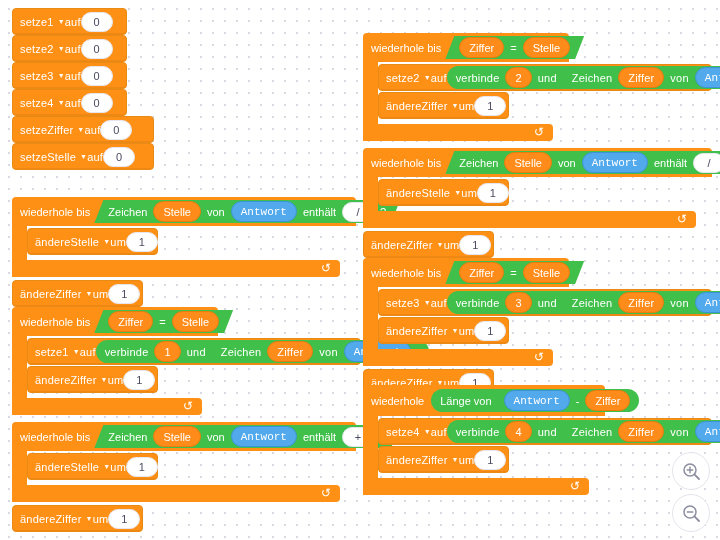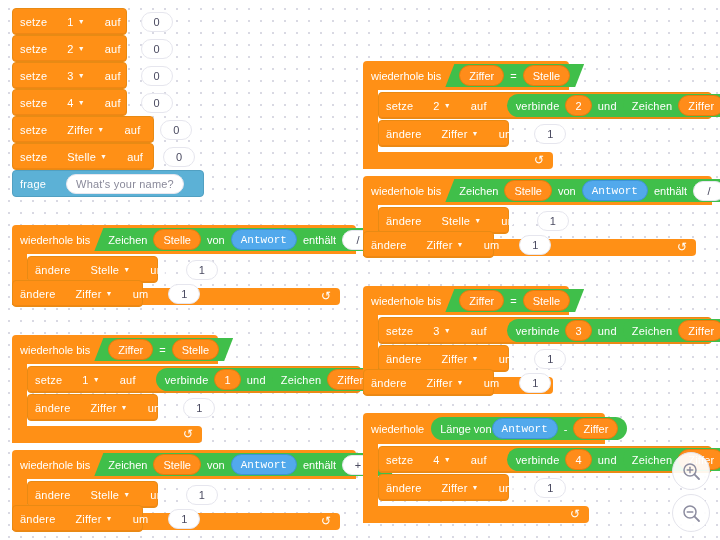--- a/index.html
+++ b/index.html
@@ -15,27 +15,27 @@
     background-image:radial-gradient(#d9d9e3 1px, transparent 1.1px);
     background-size:12px 12px;
     background-position:3px 3px;
     overflow:hidden;
   }
   .bar{
     position:absolute;box-sizing:border-box;
     height:27px;border-radius:4px;
     display:flex;align-items:center;
     color:#ffffff;font-size:11px;letter-spacing:.2px;
-    padding:0 7px;gap:20px;white-space:nowrap;
+    padding:0 7px;gap:0;white-space:nowrap;
   }
   .orange{background:#FF9016;border:1px solid #E88A14;box-shadow:inset 0 -1px 0 rgba(0,0,0,.06);}
   .blue  {background:#5CB1D6;border:1px solid #51A0C2;}
 
   
-  .cwrap{position:absolute;margin-top:28px;}
+  .cwrap{position:absolute;}
   .chead{
     position:relative;height:29px;border-radius:4px 4px 0 0;
     background:#FF9016;display:flex;align-items:center;
     padding:0 8px;gap:7px;color:#fff;font-size:11px;white-space:nowrap;
   }
   .cleft{position:absolute;left:0;width:15px;background:#FF9016;}
   .cfoot{
     position:absolute;left:0;height:17px;border-radius:0 4px 4px 0;
     background:#FF9016;
   }
@@ -149,25 +149,20 @@
   <div class="bar orange" style="left:12px;top:143px;width:142px;">
     <span>setze</span>
     <span class="dropdown">
       <span>Stelle</span>
       <span class="caret">▼</span>
     </span>
     <span>auf</span>
     <span class="num-input">0</span>
   </div>
 
-  <div class="bar blue" style="left:12px;top:170px;width:192px;">
-    <span>frage</span>
-    <span class="txt-input">What's your name?</span>
-    <span>und warte</span>
-  </div>
 
   <div class="cwrap" style="left:12px;top:197px;width:328px;height:80px;">
     <div class="chead" style="width:328px;">
       <span>wiederhole bis</span>
       <span class="op-hex">
         <span class="op-oval" style="background:transparent;padding:0;gap:6px;">
           <span>Zeichen</span>
           <span class="oval var-orange">Stelle</span>
           <span>von</span>
           <span class="oval var-blue">Antwort</span>
@@ -427,21 +422,21 @@
       <span class="caret">▼</span>
     </span>
     <span>um</span>
     <span class="num-input">1</span>
   </div>
 
   <div class="cwrap" style="left:363px;top:385px;width:226px;height:112px;">
     <div class="chead" style="width:226px;height:31px;">
       <span>wiederhole</span>
       <span class="op-oval">
-        <span class="op-oval" style="background:transparent;padding:0;gap:0;">
+        <span class="op-oval" style="background:transparent;padding:0;gap:12px;">
           <span>Länge von</span>
           <span class="oval var-blue">Antwort</span>
         </span>
         <span>-</span>
         <span class="oval var-orange">Ziffer</span>
       </span>
       <span>mal</span>
     </div>
     <div class="cleft" style="top:31px;height:62px;"></div>
 

